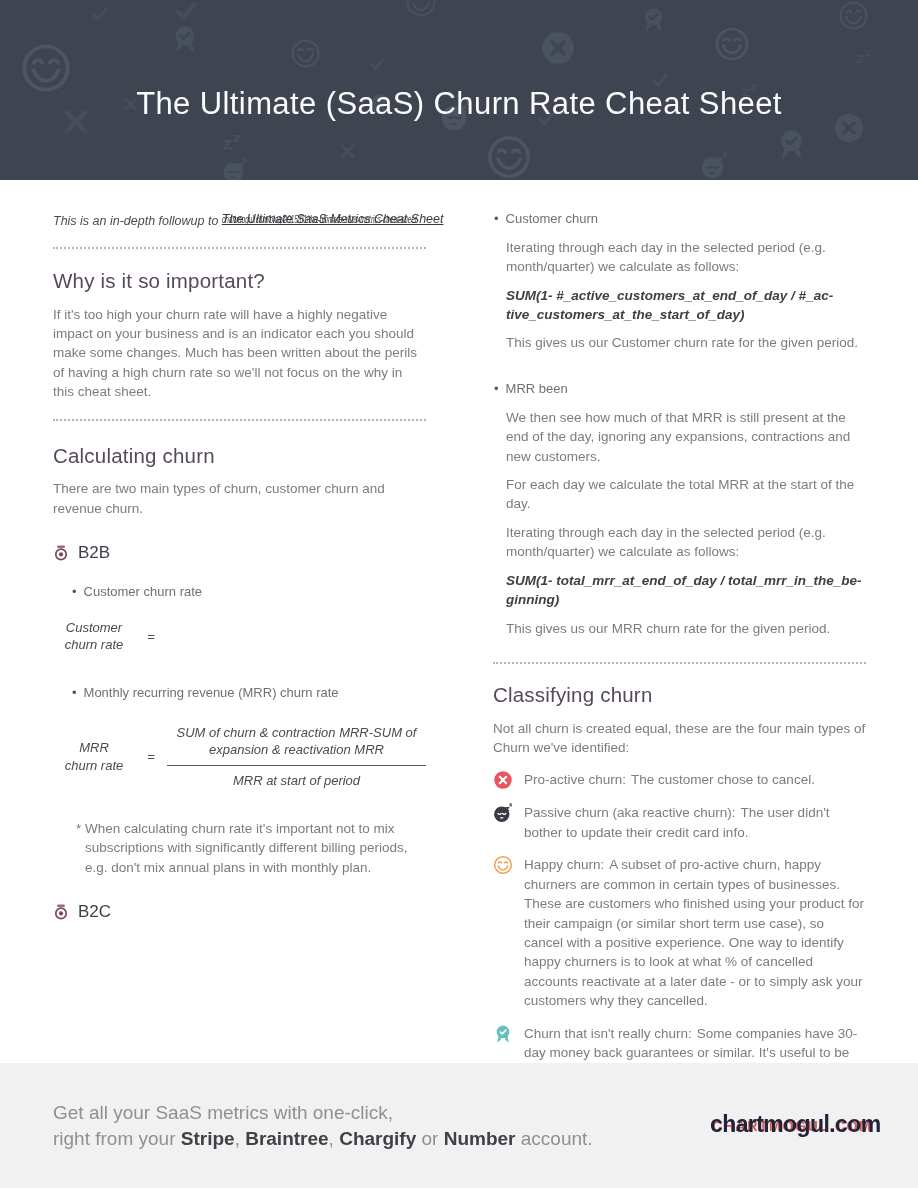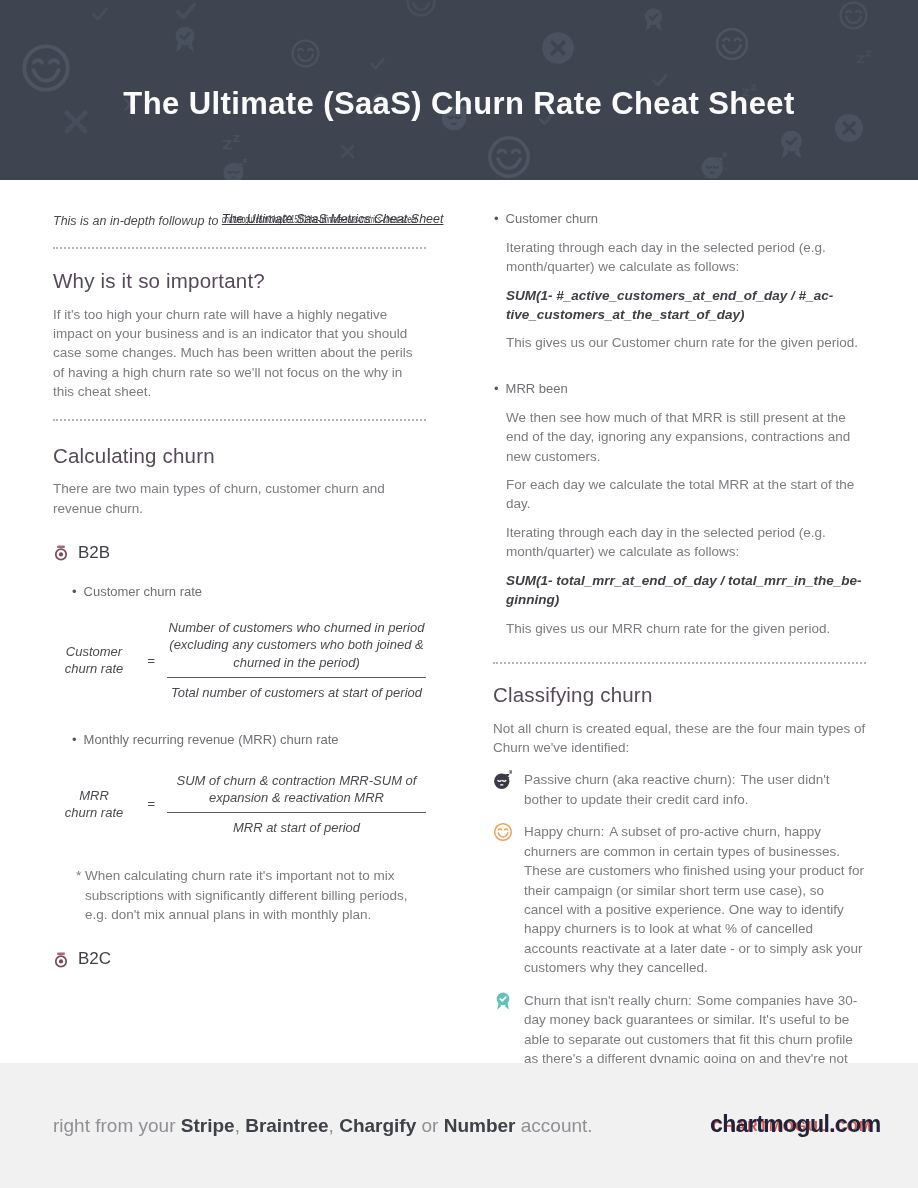--- a/index.html
+++ b/index.html
@@ -3,21 +3,21 @@
 <meta charset="utf-8">
 <style>
   html,body{margin:0;padding:0;background:#888;}
   .page{width:918px;height:1188px;background:#fff;position:relative;margin:0 auto;
         font-family:"Liberation Sans","DejaVu Sans",sans-serif;display:flex;flex-direction:column;overflow:hidden;}
   
   .header{height:180px;background:#3e4551;position:relative;overflow:hidden;flex:0 0 auto;}
   .emoji-layer{position:absolute;inset:0;}
   .emoji{position:absolute;color:#5d6574;}
   .title{position:absolute;width:100%;top:86px;margin:0;text-align:center;
-         color:#fbfbfc;font-size:31px;font-weight:700;letter-spacing:.4px;}
+         color:#fbfbfc;font-size:31px;font-weight:400;letter-spacing:.4px;}
   
   .main{flex:1 1 auto;display:flex;gap:67px;padding:30px 53px 0;overflow:hidden;}
   .col{width:373px;flex:0 0 auto;color:#7b7c80;font-size:13.5px;line-height:1.44;}
   .col p{margin:0;}
   h2{font-size:20.5px;font-weight:500;color:#55495a;margin:0;letter-spacing:.2px;}
   .dotted{border:0;border-top:2px dotted #b3b3b7;margin:17px 0 0;}
   
   .intro{font-style:italic;color:#4a4a50;font-size:12.5px;white-space:nowrap;}
   .overlap-link{position:relative;display:inline-block;width:208px;height:15px;vertical-align:baseline;}
   .overlap-link span{position:absolute;left:0;top:0;color:#3b3b42;text-decoration:underline;
@@ -210,21 +210,21 @@
           <span class="ol-a">The Ultimate SaaS Metrics Cheat Sheet</span>
           <span class="ol-b">chartmogul.com/blog/2015/01/the-ultimate-saas-metrics-cheat-sheet</span>
         </span>
       </p>
 
 
       <hr class="dotted">
 
       <section class="sec-why">
         <h2>Why is it so important?</h2>
-        <p>If it's too high your churn rate will have a highly negative impact on your business and is an indicator that you should case some changes. Much has been written about the perils of having a high churn rate so we'll not focus on the why in this cheat sheet.</p>
+        <p>If it's too high your churn rate will have a highly negative impact on your business and is an indicator each you should make some changes. Much has been written about the perils of having a high churn rate so we'll not focus on the why in this cheat sheet.</p>
       </section>
 
       <hr class="dotted">
 
       <section class="sec-calc">
         <h2>Calculating churn</h2>
         <p>There are two main types of churn, customer churn and revenue churn.</p>
       </section>
 
       <div class="brow">
@@ -235,24 +235,20 @@
       </div>
 
       <div class="bullet-line">
         <span class="bullet-dot">•</span><span>Customer churn rate</span>
       </div>
 
       <div class="formula">
         <div class="f-label">Customer
 churn rate</div>
         <div class="f-eq">=</div>
-        <div class="fraction">
-          <div class="f-num">Number of customers who churned in period (excluding any customers who both joined &amp; churned in the period)</div>
-          <div class="f-den">Total number of customers at start of period</div>
-        </div>
       </div>
 
       <div class="bullet-line" style="margin-top:30px">
         <span class="bullet-dot">•</span><span>Monthly recurring revenue (MRR) churn rate</span>
       </div>
 
       <div class="formula" style="margin-top:22px">
         <div class="f-label">MRR
 churn rate</div>
         <div class="f-eq">=</div>
@@ -300,20 +296,28 @@
           <p>This gives us our MRR churn rate for the given period.</p>
         </div>
       </div>
 
       <hr class="dotted" style="margin-top:24px">
 
       <section class="sec-classify">
         <h2>Classifying churn</h2>
         <p class="c-intro">Not all churn is created equal, these are the four main types of Churn we've identified:</p>
 
+        <div class="citem">
+          <svg class="cicon" style="--face-bg:#fff;color:#e8565e">
+              <use href="#sym-xcircle"></use>
+            </svg>
+          <div class="txt">
+            <span class="lbl">Pro-active churn:</span><span>The customer chose to cancel.</span>
+          </div>
+        </div>
 
         <div class="citem">
           <svg class="cicon" style="--face-bg:#fff;color:#3c3947">
               <use href="#sym-sleepy"></use>
             </svg>
           <div class="txt">
             <span class="lbl">Passive churn (aka reactive churn):</span><span>The user didn't bother to update their credit card info.</span>
           </div>
         </div>
 
@@ -334,20 +338,21 @@
             <span class="lbl">Churn that isn't really churn:</span><span>Some companies have 30-day money back guarantees or similar.  It's useful to be able to separate out customers that fit this churn profile as there's a different dynamic going on and they're not usually representative of a customer who's been a subscriber for several months and then decides to cancel.</span>
           </div>
         </div>
 
       </section>
     </div>
   </main>
 
   <footer class="footer">
     <div class="f-text">
+      <div>Get all your SaaS metrics with one-click,</div>
       <div><span>right from your </span><b>Stripe</b><span>, </span><b>Braintree</b><span>, </span><b>Chargify</b><span> or </span><b>Number</b><span> account.</span>
       </div>
     </div>
     <div class="logo">
       <span class="logo-a">chartmogul.com</span>
       <span class="logo-b">CHARTMOGUL.COM</span>
     </div>
   </footer>
 </div>
 

